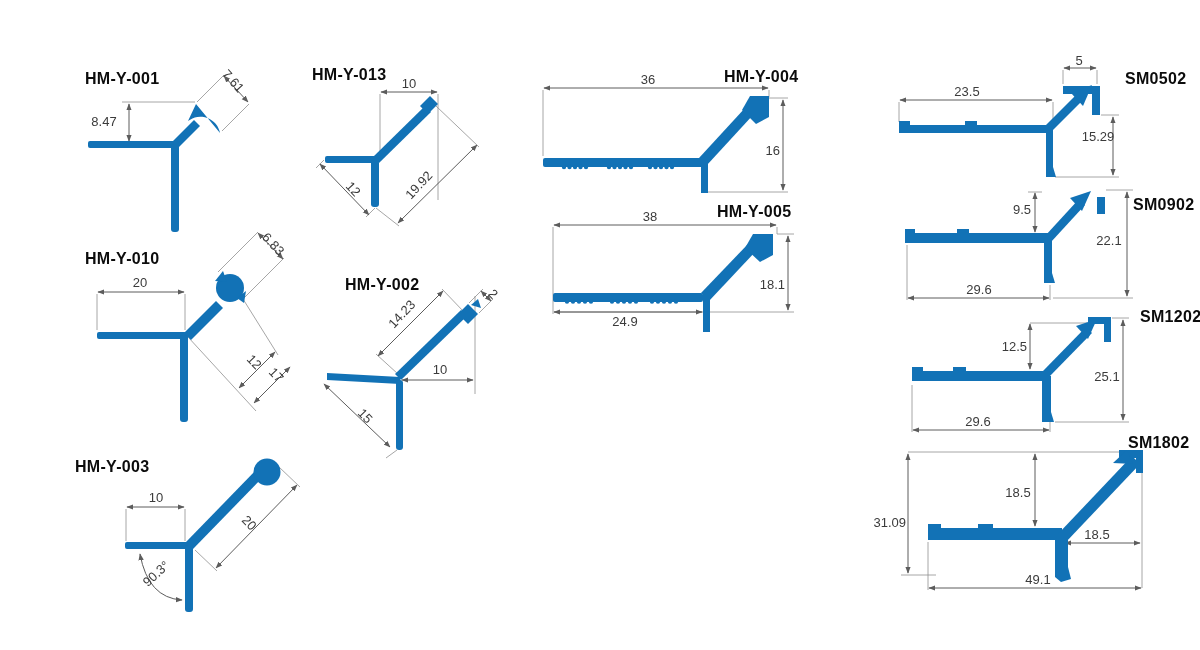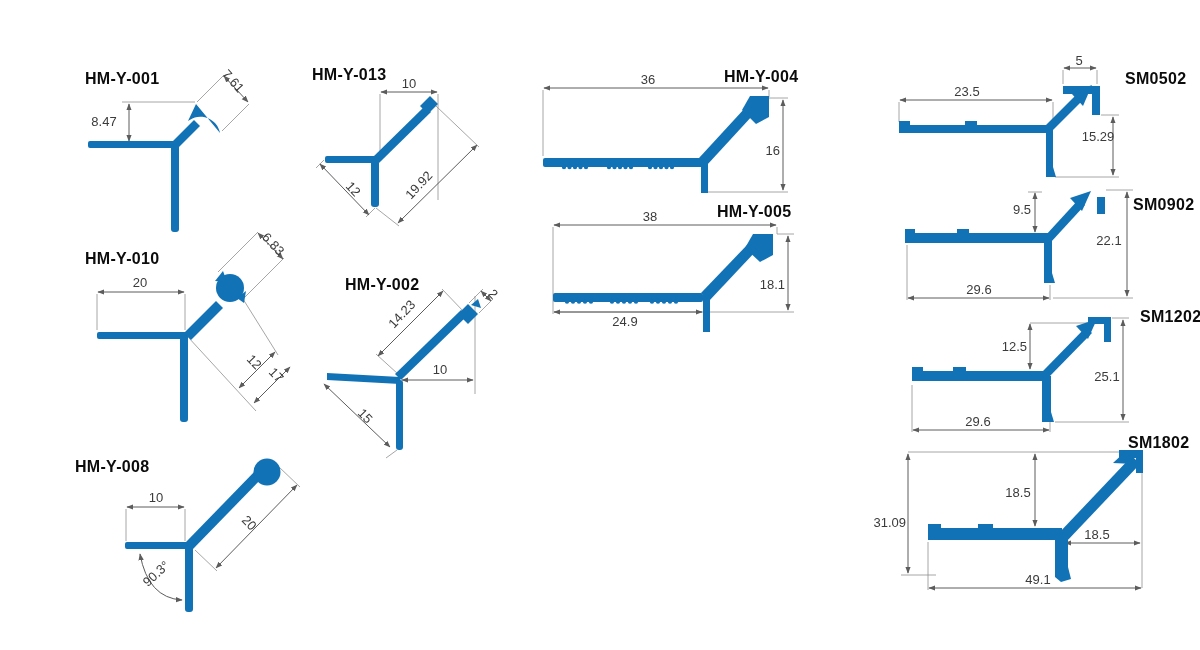--- a/index.html
+++ b/index.html
@@ -218,21 +218,21 @@
       <text class="dt" x="186" y="76" text-anchor="middle" transform="rotate(46 186 76)">20</text>
       <text class="dt" x="99" y="127" text-anchor="middle" transform="rotate(-42 99 127)">90.3°</text>
     </g>
     <g class="pb">
       <rect x="65" y="92" width="65" height="7" rx="2"></rect>
       <rect x="125" y="95" width="8" height="67" rx="3"></rect>
       <polygon points="126,92 199,17 206,24 133,99"></polygon>
       <circle cx="207" cy="22" r="13.5"></circle>
     </g>
   </svg>
-  <div class="plabel" style="left:75px;top:458px">HM-Y-008</div>
+  <div class="plabel" style="left:75px;top:458px">HM-Y-003</div>
 
   <svg class="draw" style="left:895px;top:55px" width="305" height="135">
     <g>
       <line class="ext" x1="168" y1="15" x2="168" y2="29"></line>
       <line class="ext" x1="202" y1="15" x2="202" y2="29"></line>
       <line class="dl" x1="169" y1="13" x2="201" y2="13" marker-start="url(#dA)" marker-end="url(#dA)"></line>
       <line class="ext" x1="4" y1="47" x2="4" y2="67"></line>
       <line class="ext" x1="158" y1="47" x2="158" y2="70"></line>
       <line class="dl" x1="5" y1="45" x2="157" y2="45" marker-start="url(#dA)" marker-end="url(#dA)"></line>
       <line class="ext" x1="206" y1="60" x2="224" y2="60"></line>

